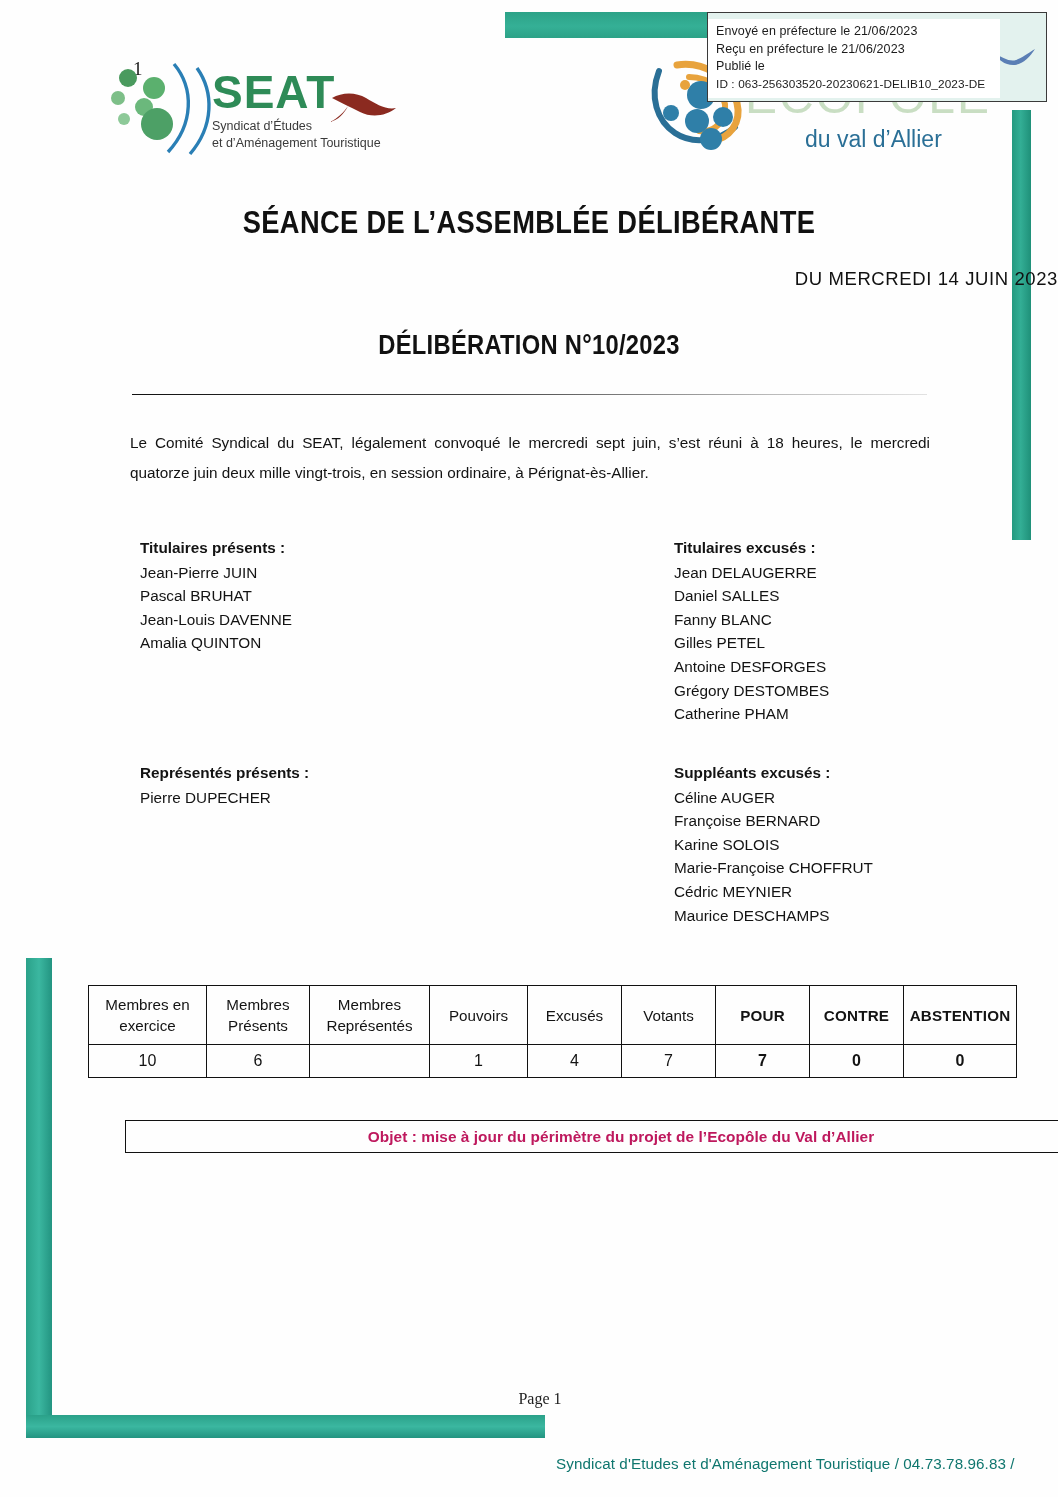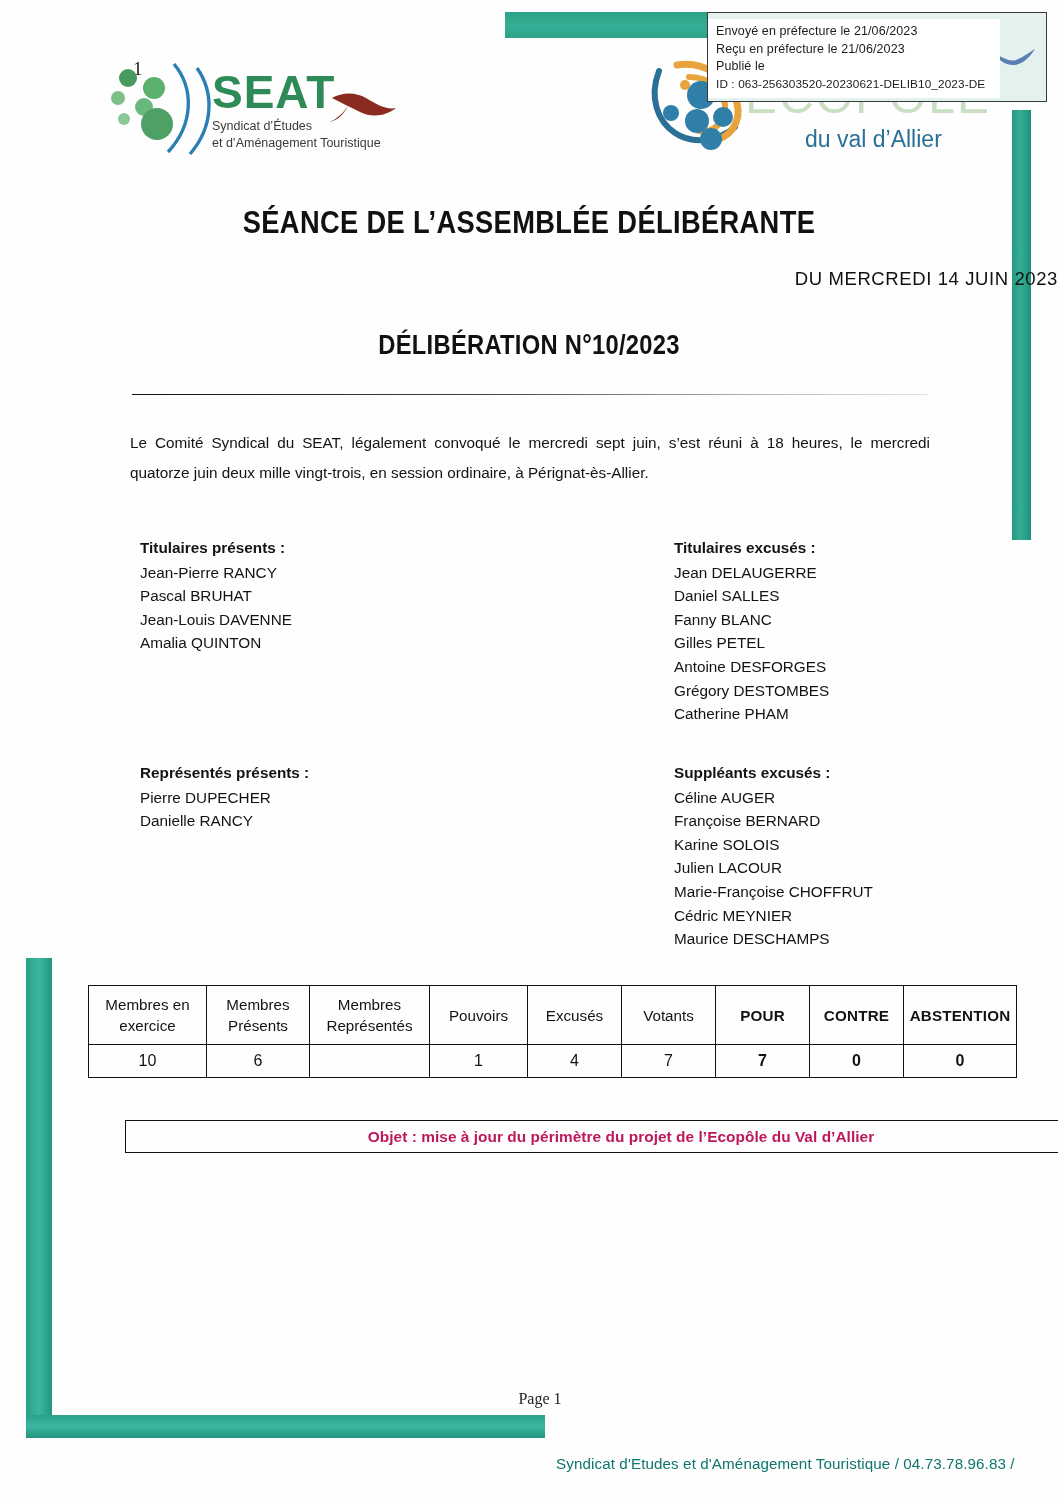--- a/index.html
+++ b/index.html
@@ -266,49 +266,47 @@
 
   <div id="doc-title">SÉANCE DE L’ASSEMBLÉE DÉLIBÉRANTE</div>
   <div id="doc-subtitle">DU MERCREDI 14 JUIN 2023</div>
   <div id="delib-number">DÉLIBÉRATION N°10/2023</div>
   <div id="title-rule"></div>
 
   <div id="intro-paragraph">Le Comité Syndical du SEAT, légalement convoqué le mercredi sept juin, s’est réuni à 18 heures, le mercredi quatorze juin deux mille vingt-trois, en session ordinaire, à Pérignat-ès-Allier.</div>
 
   <div class="member-block" id="titulaires-presents">
     <div class="block-title">Titulaires présents :</div>
-    <div class="member-name">Jean-Pierre RANCY</div>
+    <div class="member-name">Jean-Pierre JUIN</div>
     <div class="member-name">Pascal BRUHAT</div>
     <div class="member-name">Jean-Louis DAVENNE</div>
     <div class="member-name">Amalia QUINTON</div>
   </div>
 
   <div class="member-block" id="titulaires-excuses">
     <div class="block-title">Titulaires excusés :</div>
     <div class="member-name">Jean DELAUGERRE</div>
     <div class="member-name">Daniel SALLES</div>
     <div class="member-name">Fanny BLANC</div>
     <div class="member-name">Gilles PETEL</div>
     <div class="member-name">Antoine DESFORGES</div>
     <div class="member-name">Grégory DESTOMBES</div>
     <div class="member-name">Catherine PHAM</div>
   </div>
 
   <div class="member-block" id="suppleants-presents">
     <div class="block-title">Représentés présents :</div>
     <div class="member-name">Pierre DUPECHER</div>
-    <div class="member-name">Danielle RANCY</div>
   </div>
 
   <div class="member-block" id="suppleants-excuses">
     <div class="block-title">Suppléants excusés :</div>
     <div class="member-name">Céline AUGER</div>
     <div class="member-name">Françoise BERNARD</div>
     <div class="member-name">Karine SOLOIS</div>
-    <div class="member-name">Julien LACOUR</div>
     <div class="member-name">Marie-Françoise CHOFFRUT</div>
     <div class="member-name">Cédric MEYNIER</div>
     <div class="member-name">Maurice DESCHAMPS</div>
   </div>
 
   <div id="vote-table-wrap">
     <table id="vote-table">
       <colgroup>
         <col style="width:118px">
           <col style="width:103px">

